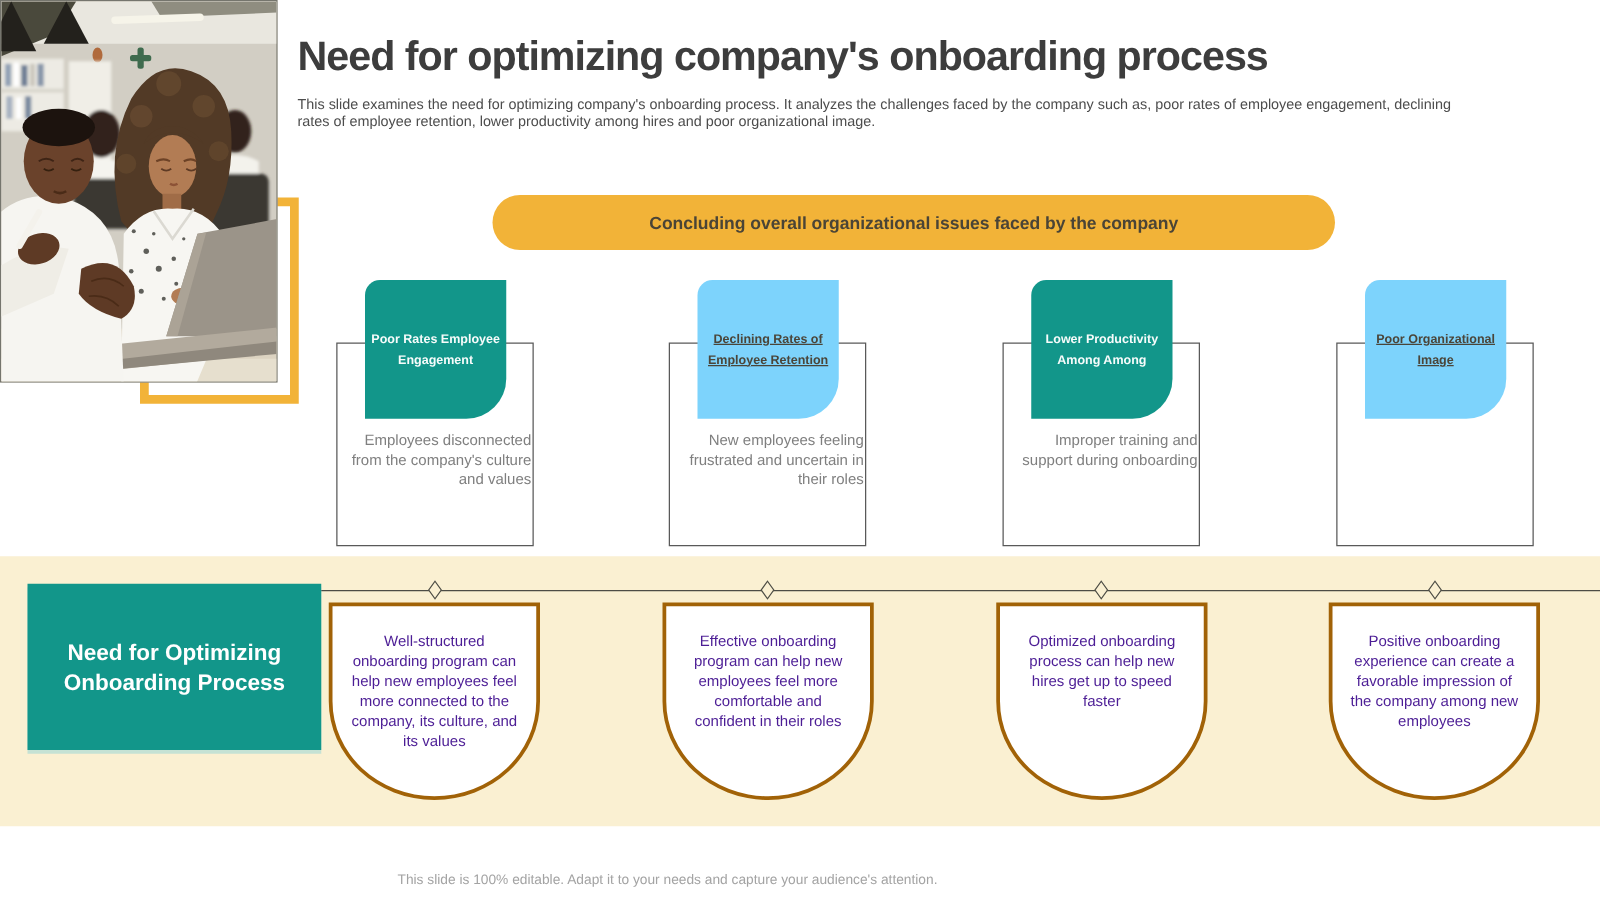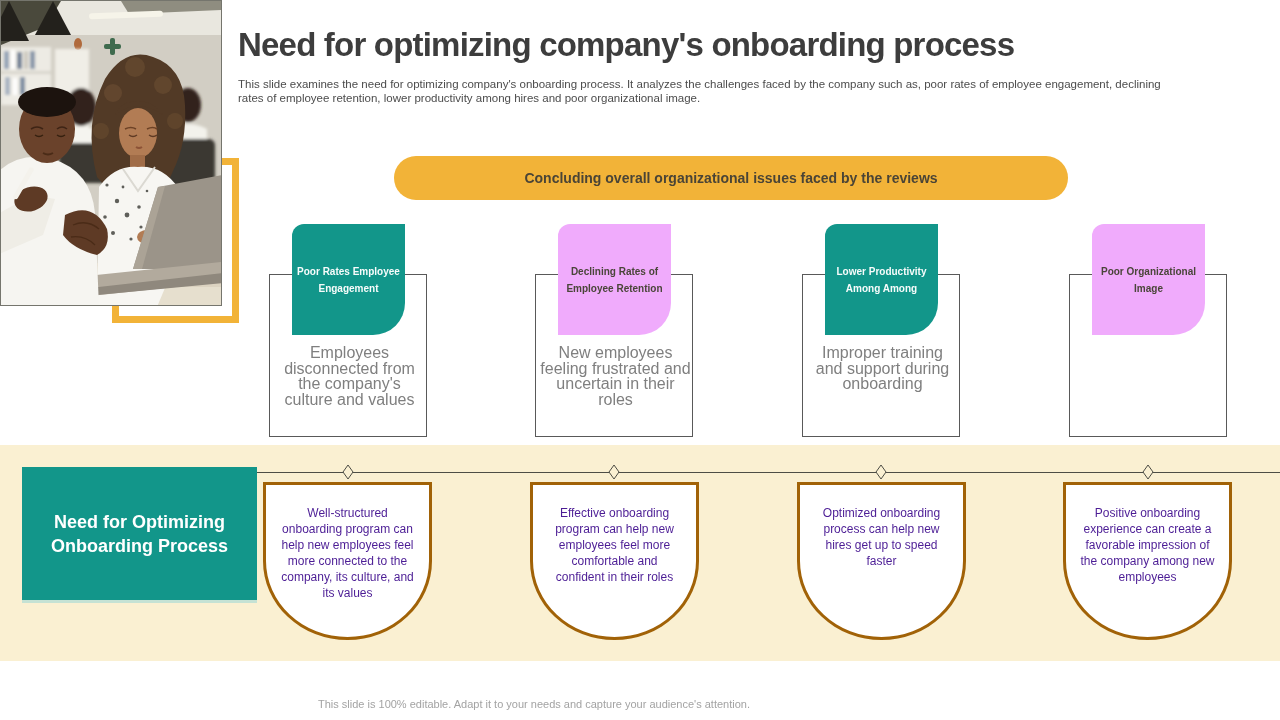--- a/index.html
+++ b/index.html
@@ -25,23 +25,23 @@
           font-size:14px;font-weight:700;color:#4A4436;}
 
   
   .issue-card{position:absolute;top:274px;width:158px;height:163px;
               border:1px solid #595959;background:#fff;}
   .issue-card .badge{position:absolute;left:22px;top:-51px;width:113px;height:111px;
               display:flex;align-items:center;justify-content:center;text-align:center;
               font-size:10px;font-weight:700;line-height:17px;padding:4px;
               border-radius:12px 0 32px 0;}
   .badge.teal{background:#12968A;color:#F7FCFB;}
-  .badge.yellow{background:#f0abfc;color:#4A4539;}
-  .issue-card .desc{position:absolute;left:4px;right:1px;top:70px;text-align:center;
-              font-size:16px;line-height:15.5px;color:#7F7F7F;}
+  .badge.yellow{background:#7dd3fc;color:#4A4539;text-decoration:underline;}
+  .issue-card .desc{position:absolute;left:4px;right:1px;top:70px;text-align:right;
+              font-size:12px;line-height:15.5px;color:#7F7F7F;}
   .ic-1{left:269px;} .ic-2{left:535px;} .ic-3{left:802px;} .ic-4{left:1069px;}
 
   
   .band{position:absolute;left:0;top:445px;width:1280px;height:216px;background:#FAF0D2;}
   .timeline{position:absolute;left:229px;top:472px;width:1051px;height:1px;background:#4D4D45;}
   .need-label{position:absolute;left:22px;top:467px;width:235px;height:133px;
               background:#12968A;display:flex;align-items:center;justify-content:center;text-align:center;
               color:#fff;font-size:18px;font-weight:700;line-height:24px;padding:6px;
               box-shadow:0 3px 0 rgba(191,224,212,.9);}
   .marker{position:absolute;top:464px;width:12px;height:16px;}
@@ -148,21 +148,21 @@
       <ellipse cx="30" cy="198" rx="17" ry="12" fill="#5E3A25" transform="rotate(-18 30 198)"></ellipse>
       <rect x="20" y="164" width="5" height="36" rx="2.5" fill="#F4F2EC" transform="rotate(30 22 182)"></rect>
       <path d="M64 214 Q92 200 106 228 Q110 246 96 254 Q72 248 62 234 Z" fill="#5E3A25"></path>
       <path d="M72 224 q14 -6 26 4 M70 236 q14 -2 24 8" stroke="#4A2B17" stroke-width="1.3" fill="none"></path>
     </svg>
   </div>
 
   <div class="title">Need for optimizing company's onboarding process</div>
   <div class="subtitle">This slide examines the need for optimizing company's onboarding process. It analyzes the challenges faced by the company such as, poor rates of employee engagement, declining rates of employee retention, lower productivity among hires and poor organizational image.</div>
 
-  <div class="banner">Concluding overall organizational issues faced by the reviews</div>
+  <div class="banner">Concluding overall organizational issues faced by the company</div>
 
   <div class="issue-card ic-1">
     <div class="badge teal">Poor Rates Employee Engagement</div>
     <div class="desc">Employees disconnected from the company's culture and values</div>
   </div>
   <div class="issue-card ic-2">
     <div class="badge yellow">Declining Rates of Employee Retention</div>
     <div class="desc">New employees feeling frustrated and uncertain in their roles</div>
   </div>
   <div class="issue-card ic-3">

